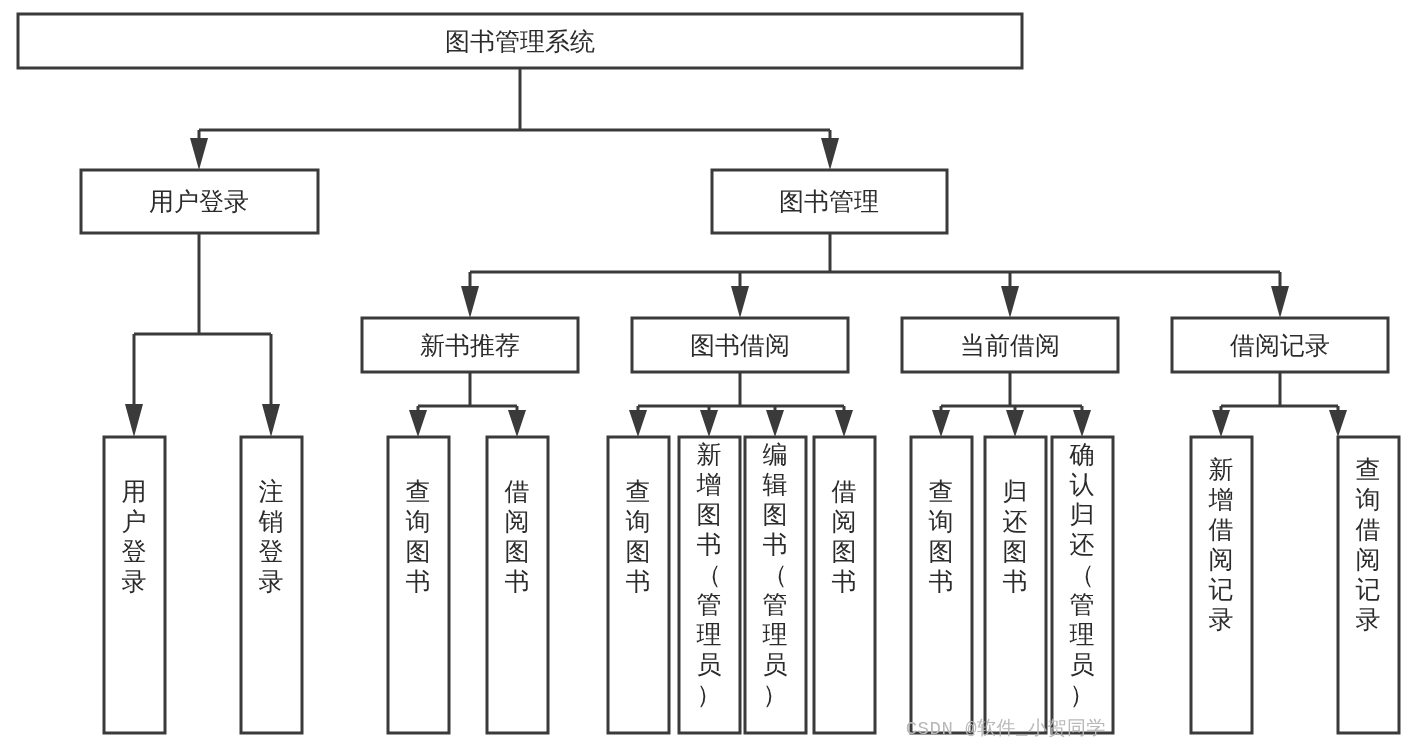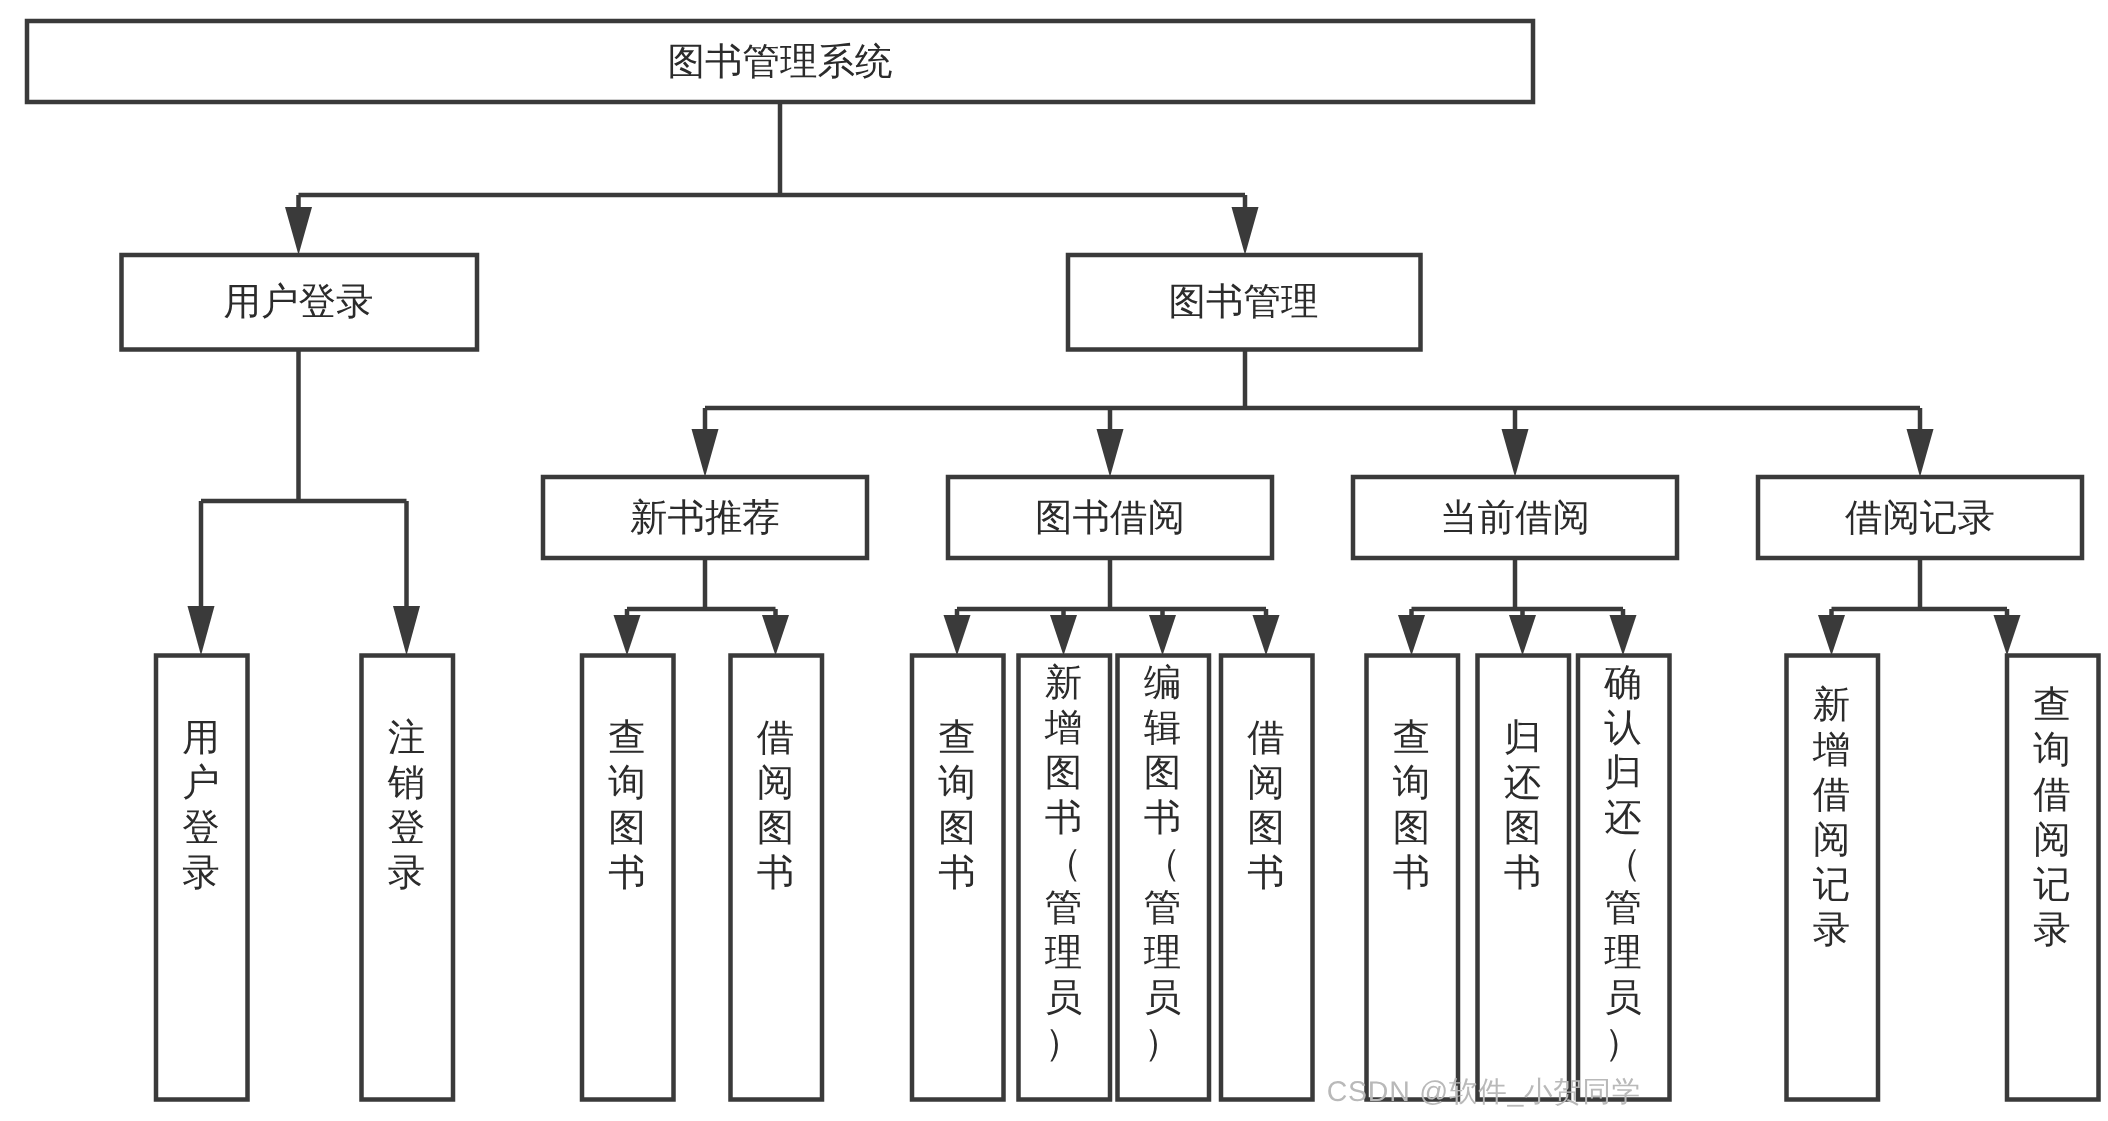--- a/index.html
+++ b/index.html
@@ -50,23 +50,23 @@
     dominant-baseline: middle;
   }
   .node-label-v {
     font-family: "Liberation Sans", "DejaVu Sans", sans-serif;
     font-size: 25px;
     fill: #2b2b2b;
     text-anchor: middle;
   }
   .watermark {
     position: absolute;
-    right: 24px;
+    right: 12px;
     bottom: 6px;
-    font-family: Liberation Sans, sans-serif;
+    font-family: Liberation Mono, monospace;
     font-size: 19px;
     color: #b9b9b9;
     white-space: nowrap;
     letter-spacing: 0.5px;
     text-align: center;
   }
 </style>
 </head>
 <body>
 

